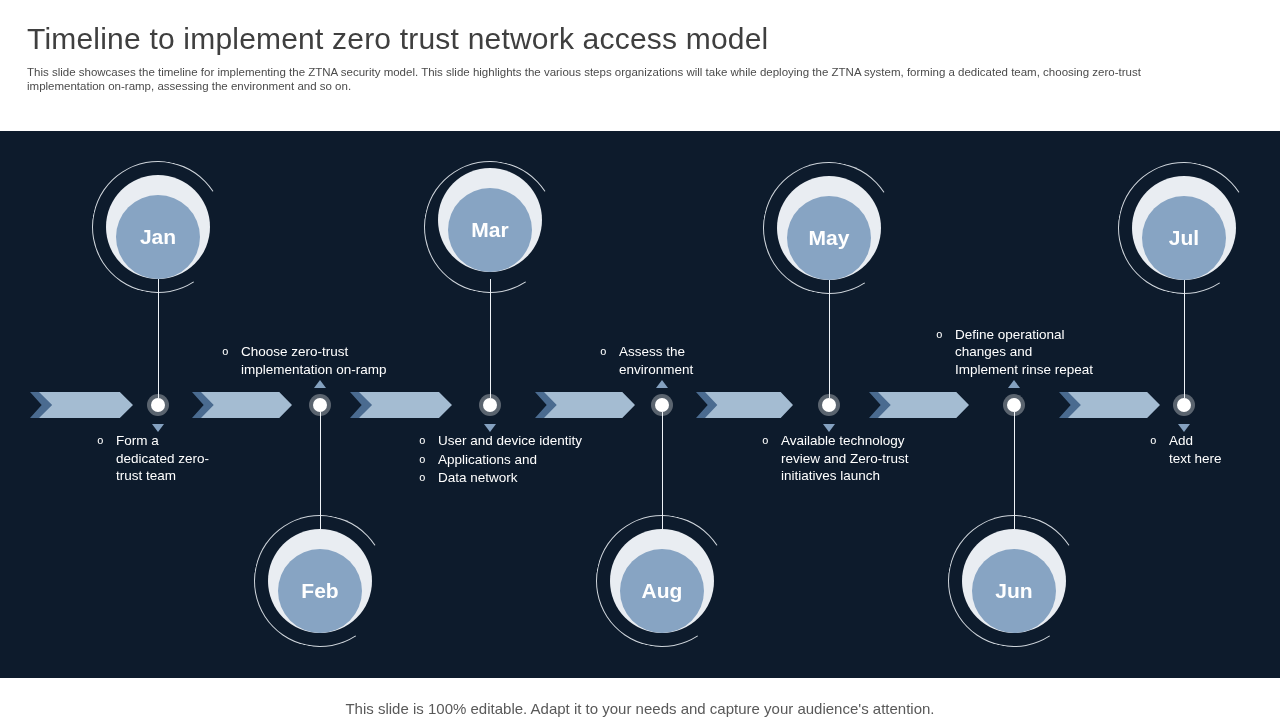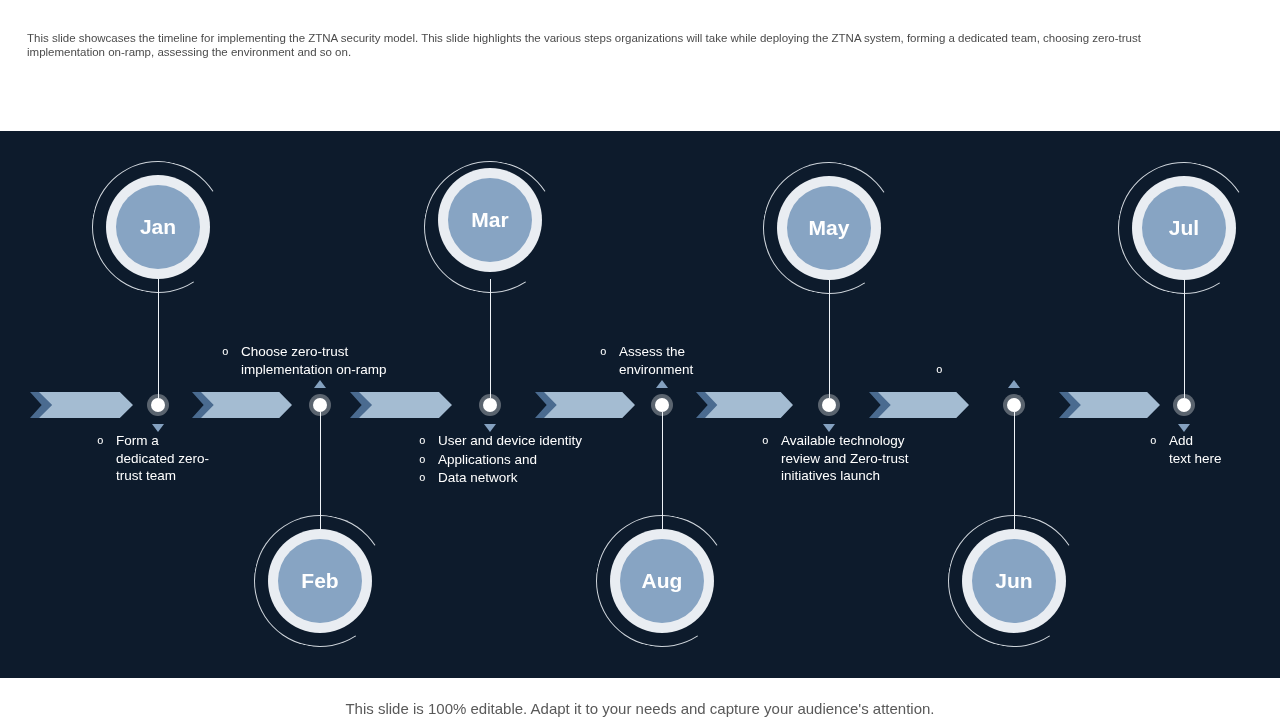--- a/index.html
+++ b/index.html
@@ -35,21 +35,21 @@
     clip-path:polygon(0 0,55% 0,100% 50%,55% 100%,0 100%,45% 50%);}
   .arrow::after{content:"";position:absolute;left:9px;right:0;top:0;height:100%;
     background:var(--arrow-body);
     clip-path:polygon(0 0,86% 0,100% 50%,86% 100%,0 100%,14% 50%);}
   .a0{left:30px;width:103px}.a1{left:192px;width:100px}.a2{left:350px;width:102px}
   .a3{left:535px;width:100px}.a4{left:696px;width:97px}.a5{left:869px;width:100px}
   .a6{left:1059px;width:101px}
 
   
   .month{position:absolute;width:104px;height:104px;border-radius:50%;background:var(--circle-ring);
-    display:flex;align-items:center;justify-content:center;z-index:2;}
+    display:flex;align-items:flex-end;justify-content:center;z-index:2;}
   .month .inner{width:84px;height:84px;border-radius:50%;background:var(--circle-fill);
     display:flex;align-items:center;justify-content:center;}
   .month .label{color:var(--text-light);font-size:21px;font-weight:bold;}
   .arc{position:absolute;width:132px;height:132px;border-radius:50%;
     border:1.3px solid rgba(240,245,250,.85);border-right-color:transparent;
     transform:rotate(12deg);z-index:1;}
 
   .connector{position:absolute;width:1px;background:var(--connector);z-index:1;}
   .dot{position:absolute;width:14px;height:14px;border-radius:50%;background:#ffffff;
     box-shadow:0 0 0 4px rgba(255,255,255,.32);z-index:3;}
@@ -103,20 +103,21 @@
   
   .footer{position:absolute;left:0;top:700px;width:1280px;text-align:center;}
   .footer p{font-size:15px;color:var(--footer);}
 </style>
 </head>
 <body>
 
 <div class="slide">
 
   <div class="header">
+    <h1 class="title">Timeline to implement zero trust network access model</h1>
     <p class="subtitle">This slide showcases the timeline for implementing the ZTNA security model. This slide highlights the various steps organizations will take while deploying the ZTNA system, forming a dedicated team, choosing zero-trust
 implementation on-ramp, assessing the environment and so on.</p>
   </div>
 
   <div class="canvas"></div>
 
   <div class="arrow a0"></div>
   <div class="arrow a1"></div>
   <div class="arrow a2"></div>
   <div class="arrow a3"></div>
@@ -234,20 +235,23 @@
       <div class="inner">
         <span class="label">Jun</span>
       </div>
     </div>
     <div class="connector"></div>
     <div class="dot"></div>
     <div class="tri tri-up"></div>
     <div class="callout">
       <div class="bullet">
         <span class="marker">o</span>
+        <span class="bullet-text">Define operational
+changes and
+Implement rinse repeat</span>
       </div>
     </div>
   </div>
 
   <div class="milestone m6">
     <div class="arc"></div>
     <div class="month">
       <div class="inner">
         <span class="label">Jul</span>
       </div>

